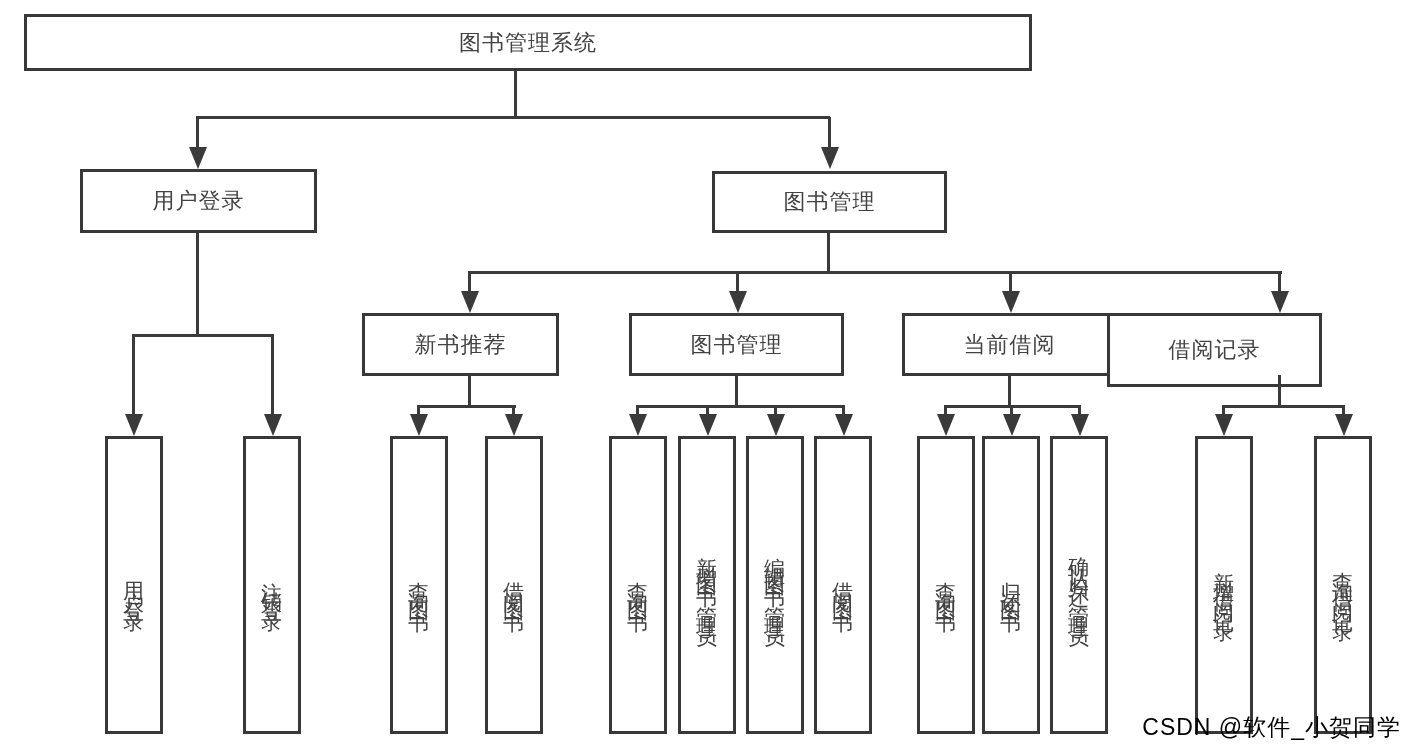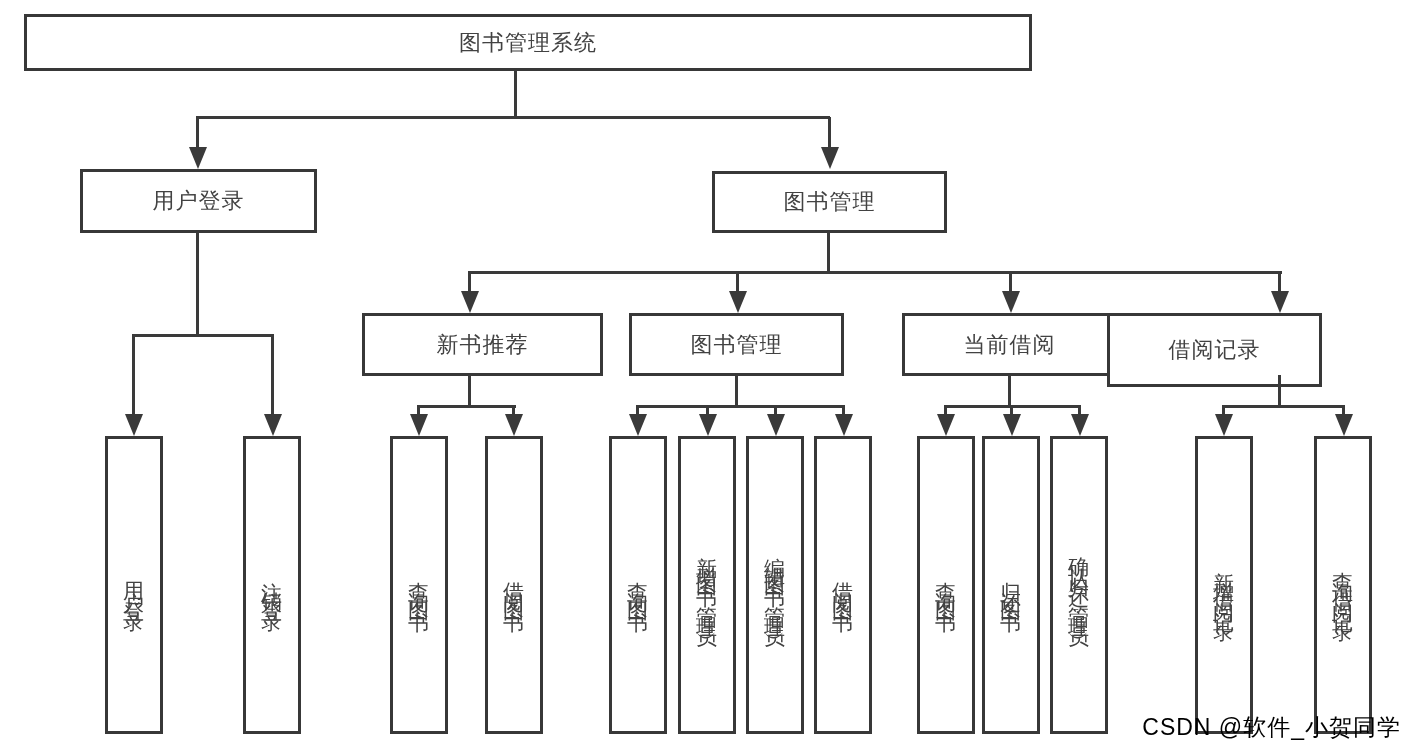--- a/index.html
+++ b/index.html
@@ -108,21 +108,21 @@
   <div class="arrow" style="left:132px; top:336px; height:78px;"></div>
   <div class="arrow" style="left:271px; top:336px; height:78px;"></div>
 
   <div class="vline" style="left:827px; top:232px; height:42px;"></div>
   <div class="hline" style="left:468px; top:271px; width:814px;"></div>
   <div class="arrow" style="left:468px; top:272px; height:19px;"></div>
   <div class="arrow" style="left:736px; top:272px; height:19px;"></div>
   <div class="arrow" style="left:1009px; top:272px; height:19px;"></div>
   <div class="arrow" style="left:1278px; top:272px; height:19px;"></div>
 
-  <div class="node" style="left:362px; top:313px; width:241px; height:63px;">
+  <div class="node" style="left:362px; top:313px; width:197px; height:63px;">
     <span class="lbl">新书推荐</span>
   </div>
   <div class="node" style="left:629px; top:313px; width:215px; height:63px;">
     <span class="lbl">图书管理</span>
   </div>
   <div class="node" style="left:902px; top:313px; width:215px; height:63px;justify-content:center;">
     <span class="lbl">当前借阅</span>
   </div>
   <div class="node" style="left:1107px; top:313px; width:215px; height:74px;">
     <span class="lbl">借阅记录</span>

